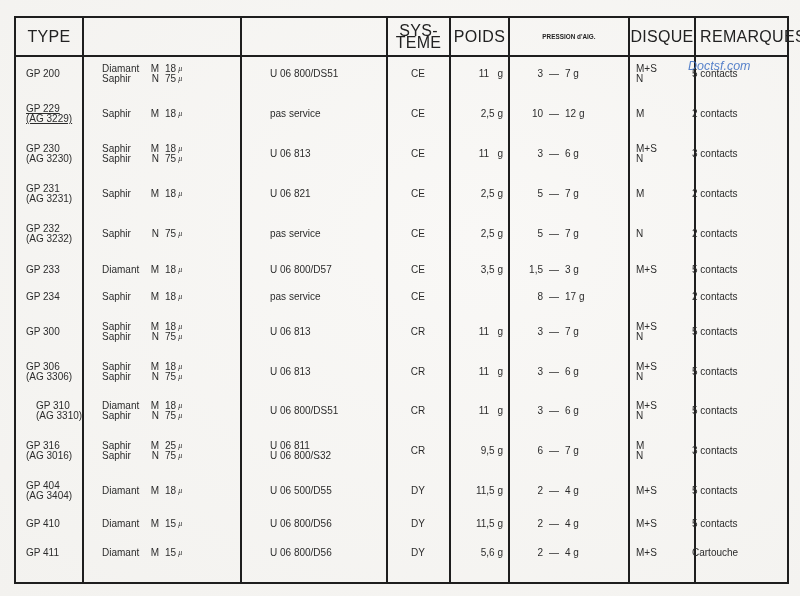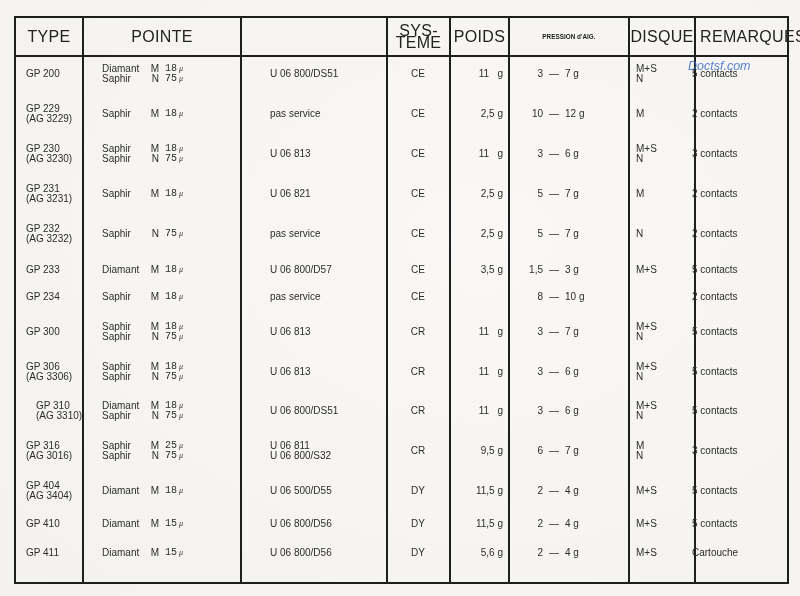--- a/index.html
+++ b/index.html
@@ -21,21 +21,21 @@
   .hdr { position:absolute; top:0; height:37px; display:flex; align-items:center; justify-content:center;
     font-size:16px; letter-spacing:0.3px; text-align:center; line-height:12px; color:#222; }
   .hdr.small { font-size:7.5px; font-weight:bold; letter-spacing:0; transform:scaleX(0.85); }
   .row { position:absolute; left:0; right:0; }
   .cell { position:absolute; font-size:10px; line-height:10.5px; color:#2c2c2c; white-space:nowrap; }
   .type { text-align:left; width:50px; left:10px; }
   .pointe { left:86px; }
   .pointe .ln { display:flex; }
   .pointe .kind { width:47px; }
   .pointe .code { width:10px; text-align:right; }
-  .pointe .size { margin-left:6px;font-family:Liberation Mono, monospace; }
+  .pointe .size { margin-left:6px; }
   .mu { font-size:7px; font-style:italic; margin-left:2px; }
   .svc { left:254px; }
   .sys { left:382px; width:40px; text-align:center; }
   .poids { left:437px; width:50px; text-align:right; }
   .press { left:505px; width:70px; }
   .press .a { display:inline-block; width:22px; text-align:right; }
   .press .dash { display:inline-block; width:22px; text-align:center; }
   .disq { left:620px; width:40px; }
   .rem { left:676px;text-align:right; }
   .wm { position:absolute; left:688px; top:59px; color:#3d6fc4; font-style:italic; font-size:12.5px; font-family:"Liberation Sans", sans-serif; opacity:0.85; }
@@ -48,21 +48,20 @@
     <div class="vline" style="left:66px"></div>
     <div class="vline" style="left:224px"></div>
     <div class="vline" style="left:370px"></div>
     <div class="vline" style="left:433px"></div>
     <div class="vline" style="left:492px"></div>
     <div class="vline" style="left:612px"></div>
     <div class="vline" style="left:678px"></div>
     <div class="hline"></div>
 
     <div class="hdr" style="left:0;width:66px">TYPE</div>
-    <div class="hdr" style="left:68px;width:156px">POINTE</div>
     <div class="hdr" style="left:435px;width:57px">POIDS</div>
     <div class="hdr" style="left:372px;width:61px;flex-direction:column">
       <span>SYS-</span>
       <span>TEME</span>
     </div>
     <div class="hdr small" style="left:494px;width:118px">PRESSION d'AIG.</div>
     <div class="hdr" style="left:614px;width:64px">DISQUE</div>
     <div class="hdr" style="left:680px;width:114px">REMARQUES</div>
 
     <div id="rows">
@@ -92,21 +91,21 @@
     <div class="cell sys" style="top: 50.75px;">CE</div>
     <div class="cell poids" style="white-space: pre; top: 50.75px;">11   g</div>
     <div class="cell press" style="top: 50.75px;"><span class="a">3</span><span class="dash">—</span><span>7 g</span></div>
     <div class="cell disq" style="top: 45.5px;">
       <div>M+S</div>
       <div>N</div>
     </div>
     <div class="cell rem" style="top: 50.75px;">5 contacts</div>
   </div>
         <div class="row">
-    <div class="cell type" style="top: 85.5px;">
+    <div class="cell type" style="top: 85.5px; text-decoration: underline;">
       <div>GP 229</div>
       <div>(AG 3229)</div>
     </div>
     <div class="cell pointe" style="top: 90.75px;">
       <div class="ln">
               <span class="kind">Saphir</span>
               <span class="code">M</span>
               <span class="size">18</span>
               <span class="mu">µ</span>
             </div>
@@ -276,21 +275,21 @@
               <span class="size"></span>
               <span class="mu"></span>
             </div>
     </div>
     <div class="cell svc" style="top: 273.75px;">
       <div>pas service</div>
       <div></div>
     </div>
     <div class="cell sys" style="top: 273.75px;">CE</div>
     <div class="cell poids" style="white-space: pre; top: 273.75px;"></div>
-    <div class="cell press" style="top: 273.75px;"><span class="a">8</span><span class="dash">—</span><span>10 g</span></div>
+    <div class="cell press" style="top: 273.75px;"><span class="a">8</span><span class="dash">—</span><span>17 g</span></div>
     <div class="cell disq" style="top: 273.75px;">
       <div></div>
       <div></div>
     </div>
     <div class="cell rem" style="top: 273.75px;">2 contacts</div>
   </div>
         <div class="row">
     <div class="cell type" style="top: 308.75px;">
       <div>GP 300</div>
       <div></div>

